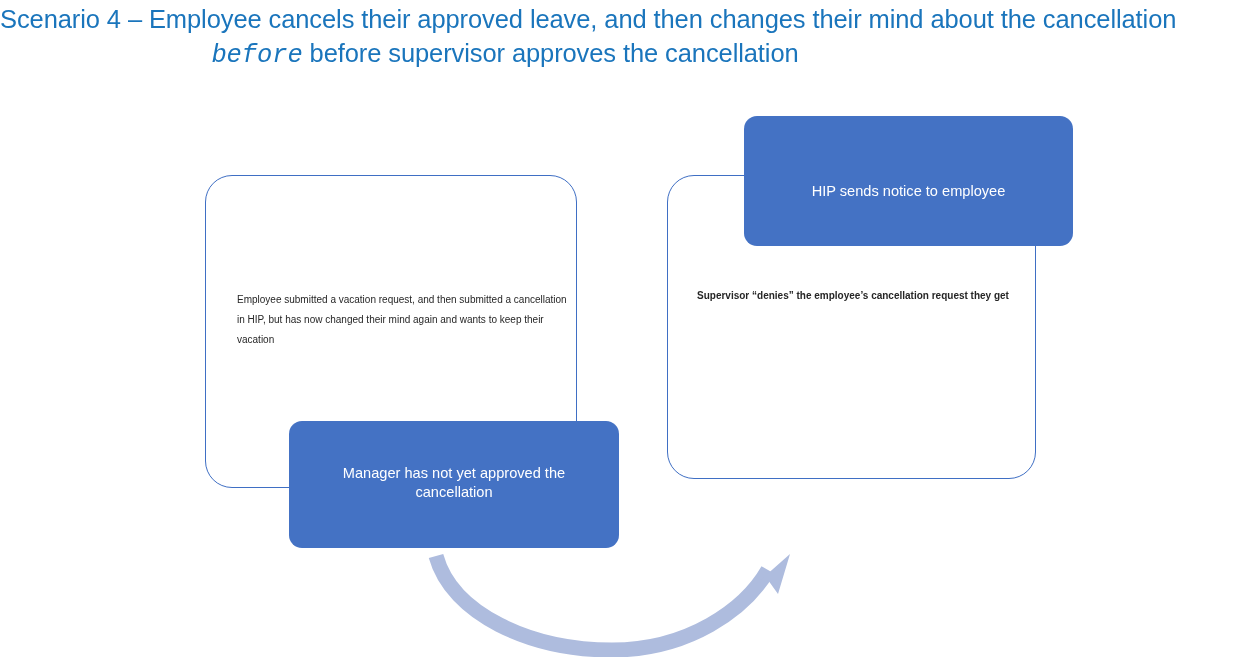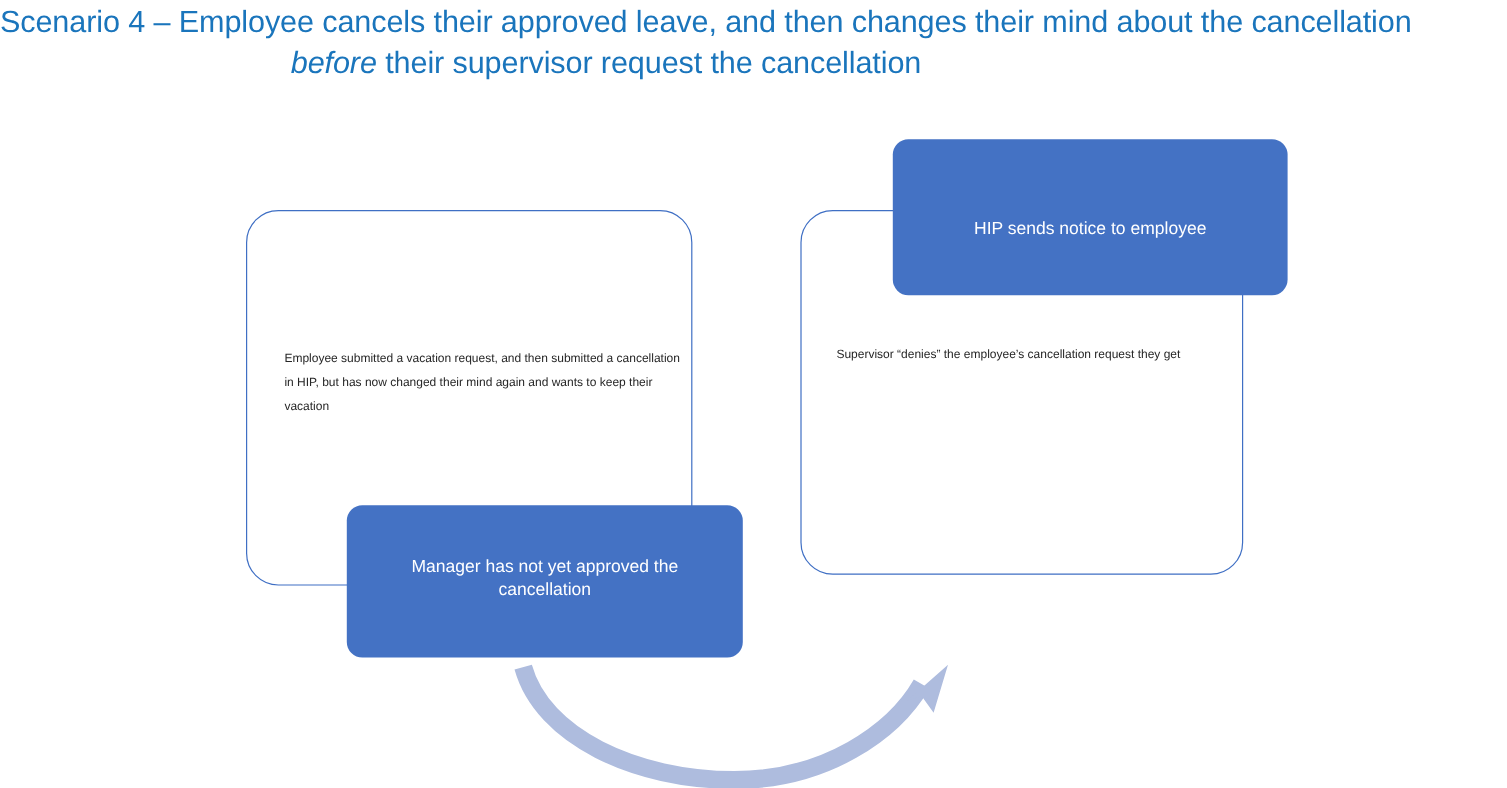--- a/index.html
+++ b/index.html
@@ -24,20 +24,21 @@
     width: 1010px;
     text-align: center;
     color: #1A75BC;
     font-size: 25.5px;
     line-height: 34px;
     font-weight: 400;
     letter-spacing: -0.1px;
   }
   #slide-title .em {
     font-style: italic;
+    font-family: Liberation Mono, monospace;
   }
   #slide-title .line {
     display: block;
     white-space: nowrap;
   }
 
   
   .outline-box {
     position: absolute;
     background: #ffffff;
@@ -64,20 +65,21 @@
     left: 31px;
     top: 114px;
     width: 330px;
   }
 
   #box-right {
     left: 667px;
     top: 175px;
     width: 369px;
     height: 304px;
+    font-weight: bold;
   }
   #box-right .box-text {
     left: 29px;
     top: 110px;
     width: 320px;
   }
 
   
   .filled-box {
     position: absolute;
@@ -126,21 +128,21 @@
     width: 420px;
     height: 129px;
     pointer-events: none;
   }
 </style>
 </head>
 <body>
 
 <div id="slide-title">
   <span class="line">Scenario 4 – Employee cancels their approved leave, and then changes their mind about the cancellation</span>
-  <span class="line"><span class="em">before</span><span> their supervisor request the cancellation</span></span>
+  <span class="line"><span class="em">before</span><span> before supervisor approves the cancellation</span></span>
 </div>
 
 <div id="box-left" class="outline-box">
   <div class="box-text">Employee submitted a vacation request, and then submitted a cancellation in HIP, but has now changed their mind again and wants to keep their vacation</div>
 </div>
 
 <div id="box-right" class="outline-box">
   <div class="box-text">Supervisor “denies” the employee’s cancellation request they get</div>
 </div>
 

